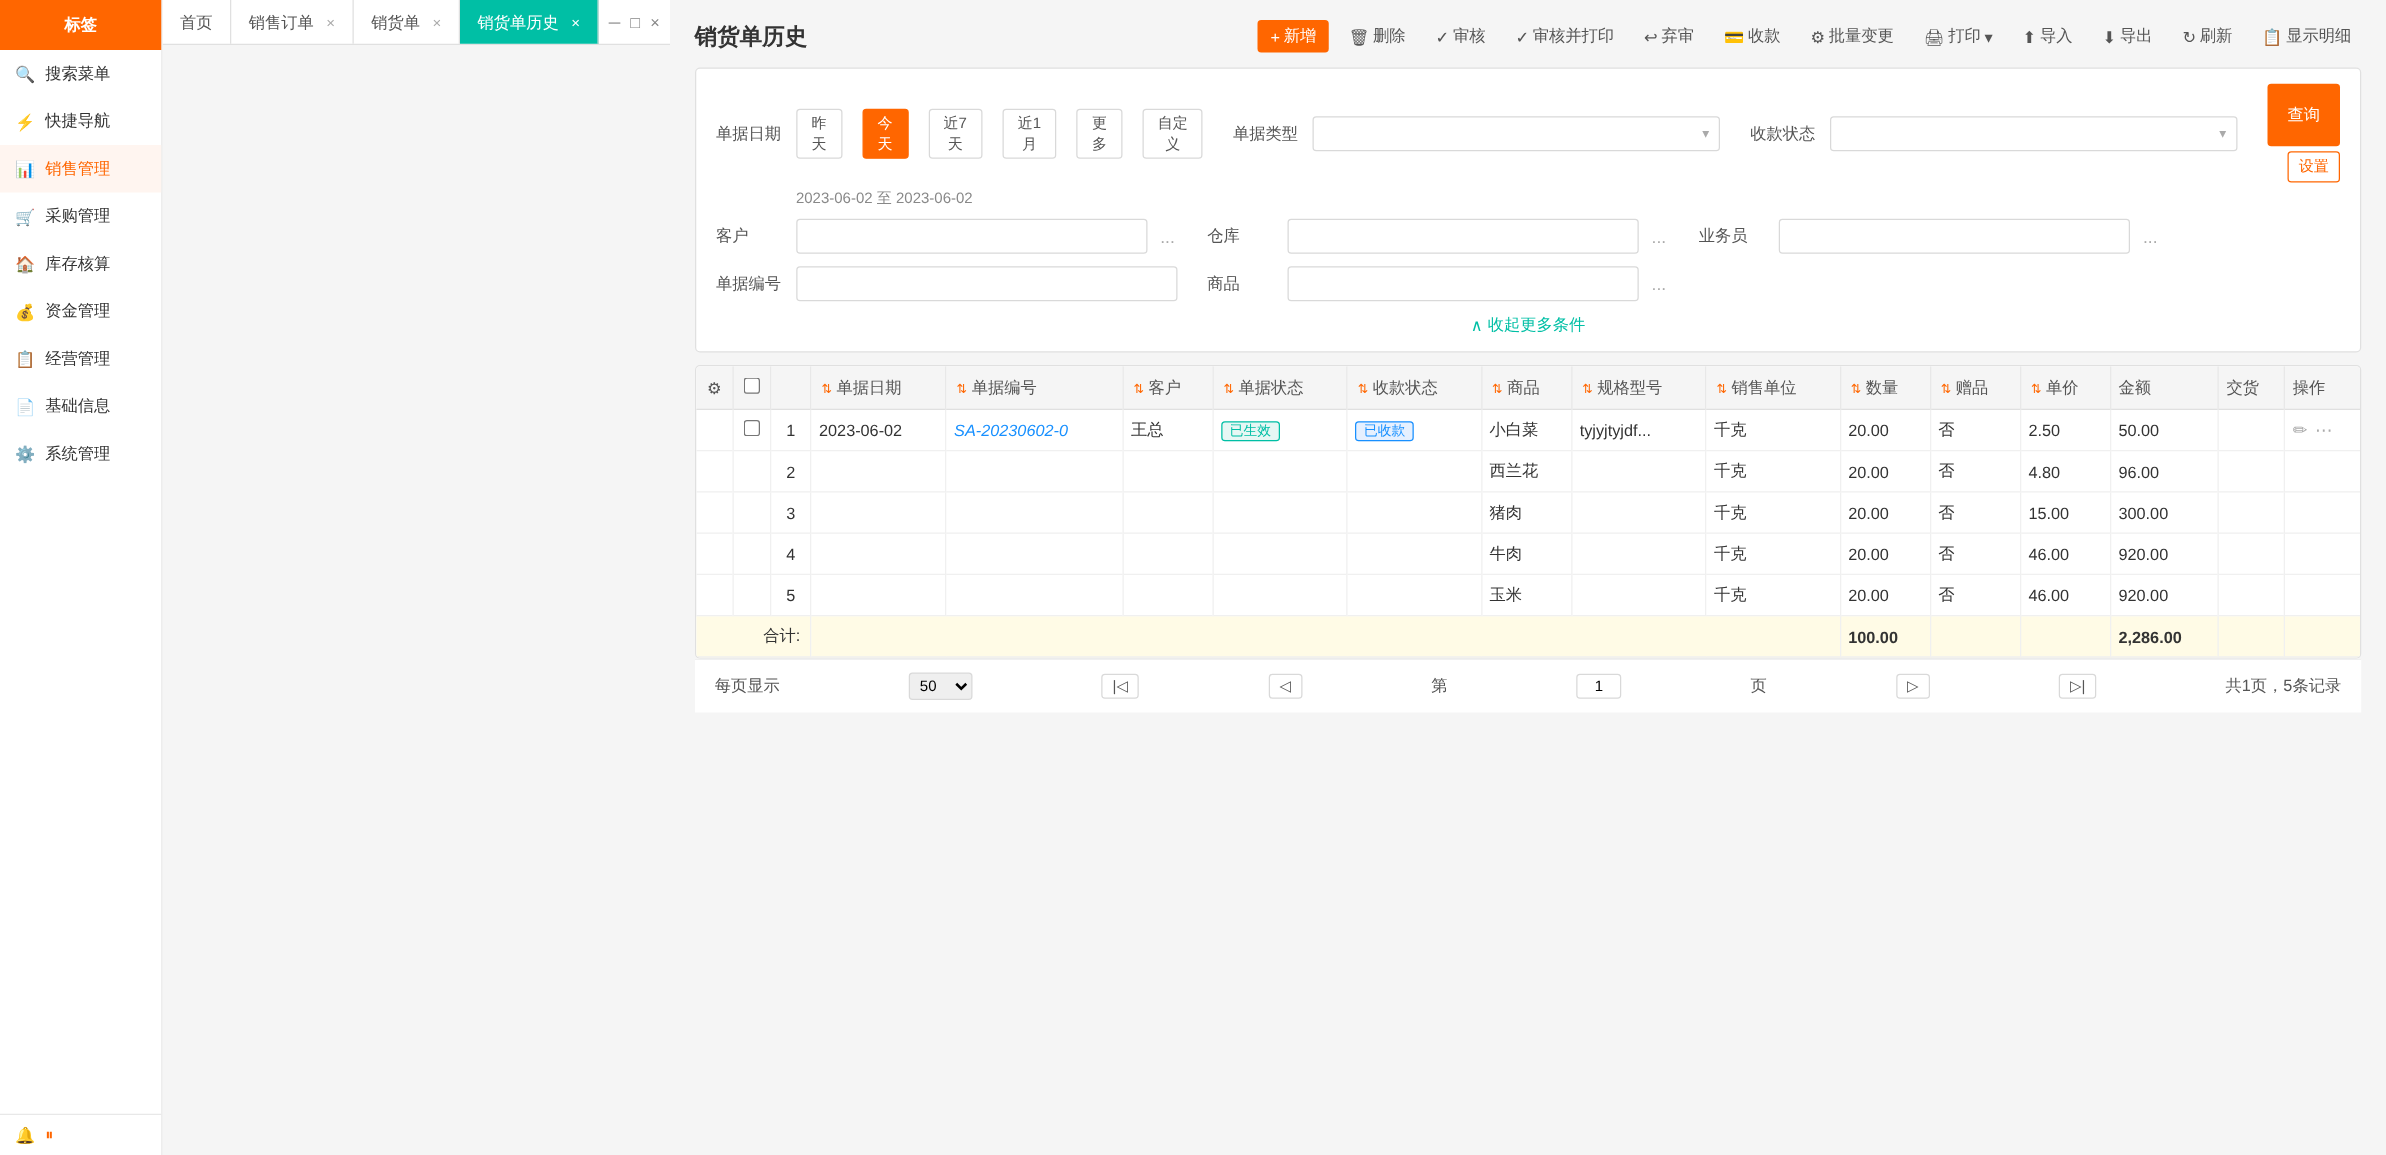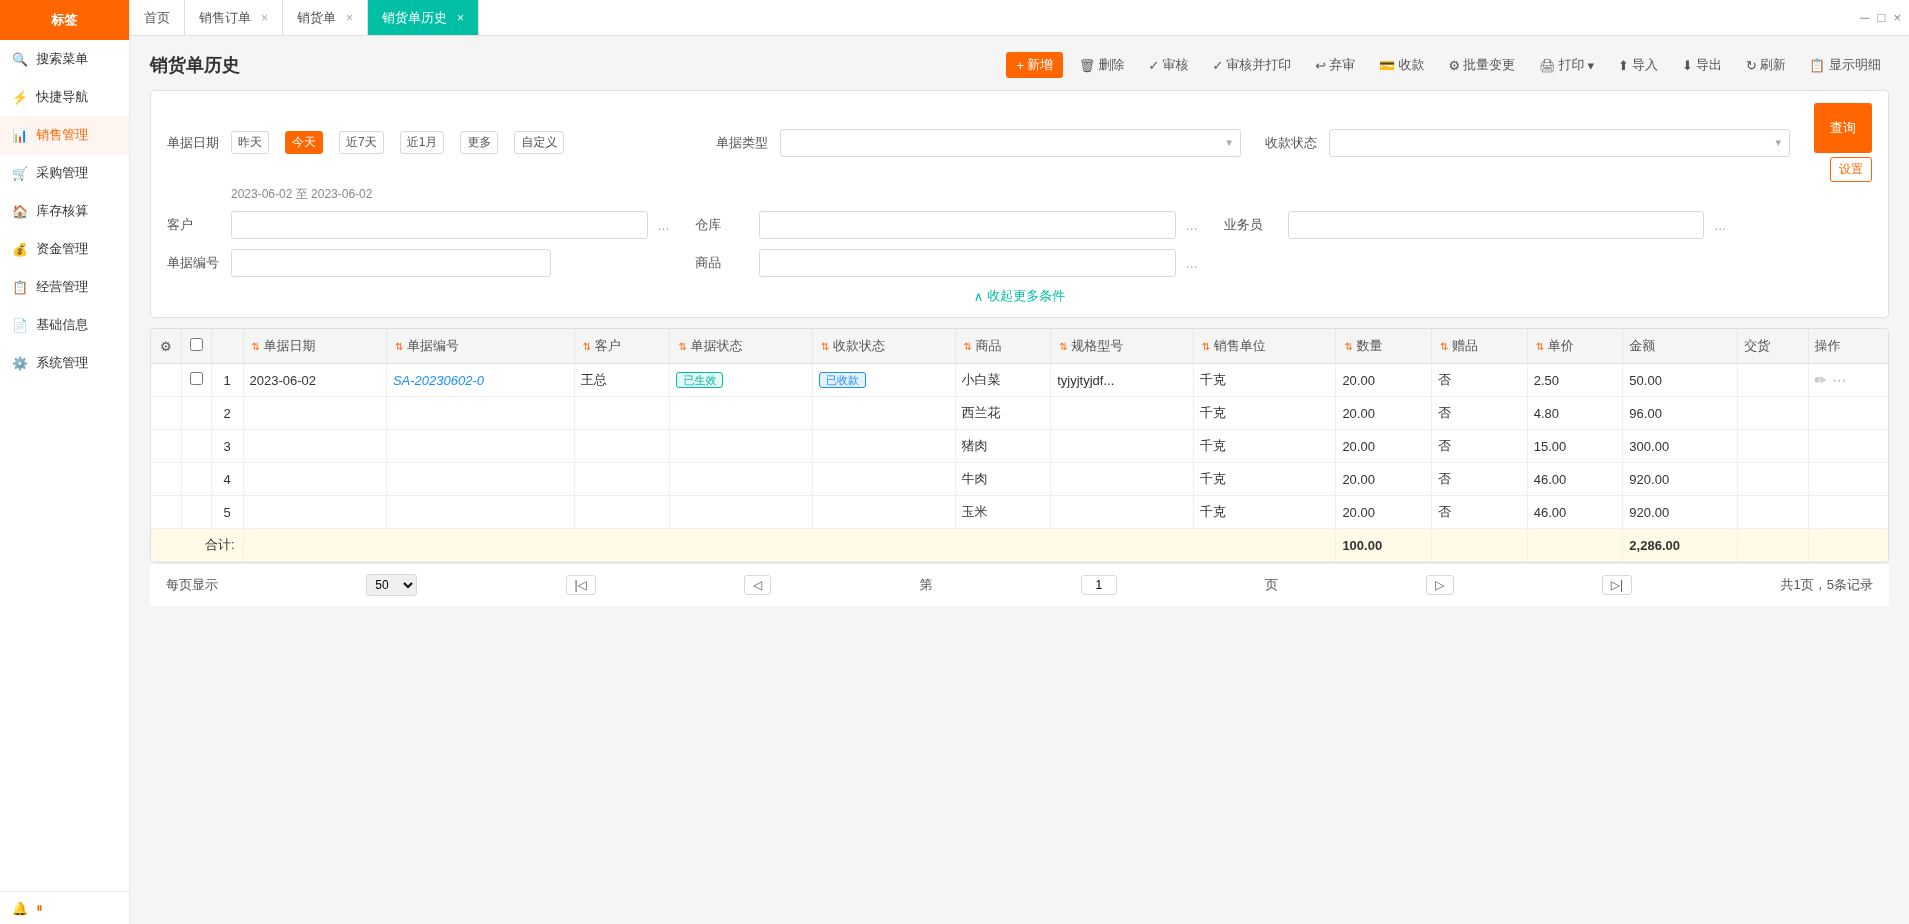--- a/index.html
+++ b/index.html
@@ -39,21 +39,21 @@
       display: flex;
       align-items: center;
       padding: 8px 12px;
       gap: 8px;
     }
 
     
     .main {
       flex: 1;
       display: flex;
-      flex-direction: column;
+      flex-direction: row;
       overflow: hidden;
     }
 
     
     .tab-bar {
       display: flex;
       align-items: center;
       background: #fff;
       border-bottom: 1px solid #e0e0e0;
       height: 36px;

